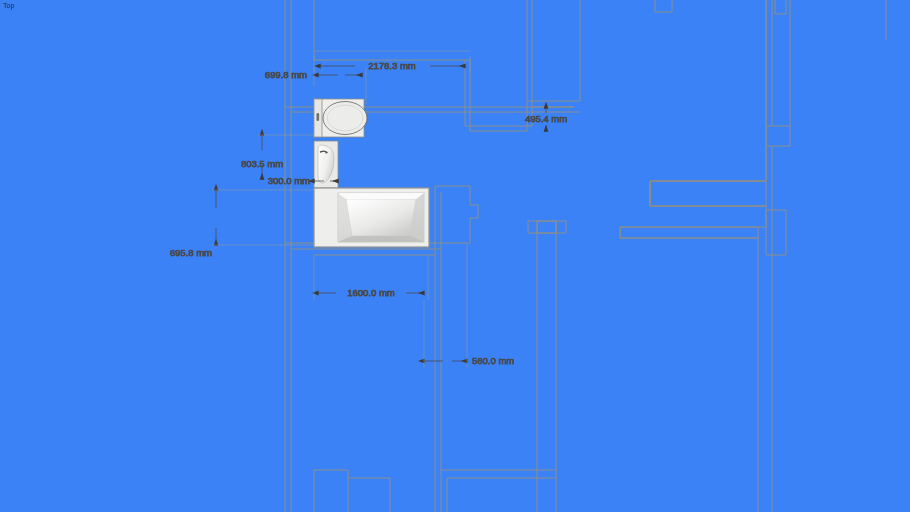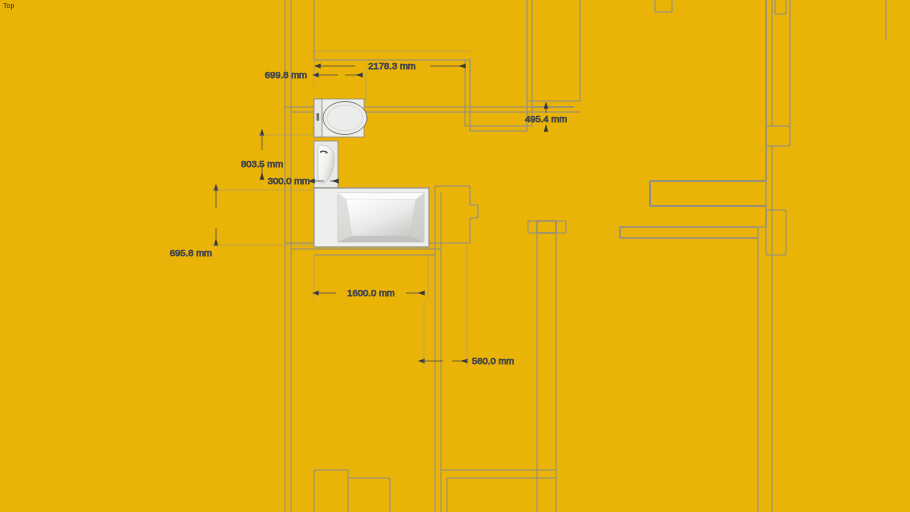--- a/index.html
+++ b/index.html
@@ -10,21 +10,21 @@
   body {
     width: 910px;
     height: 512px;
     overflow: hidden;
     font-family: "Liberation Sans", sans-serif;
   }
   #stage {
     position: relative;
     width: 910px;
     height: 512px;
-    background: #eab308;
+    background: #3b82f6;
   }
   #viewlabel {
     position: absolute;
     left: 3px;
     top: 1px;
     font-size: 7px;
     color: #2b2b2b;
     font-family: "Liberation Sans", sans-serif;
     letter-spacing: 0px;
     line-height: 9px;

